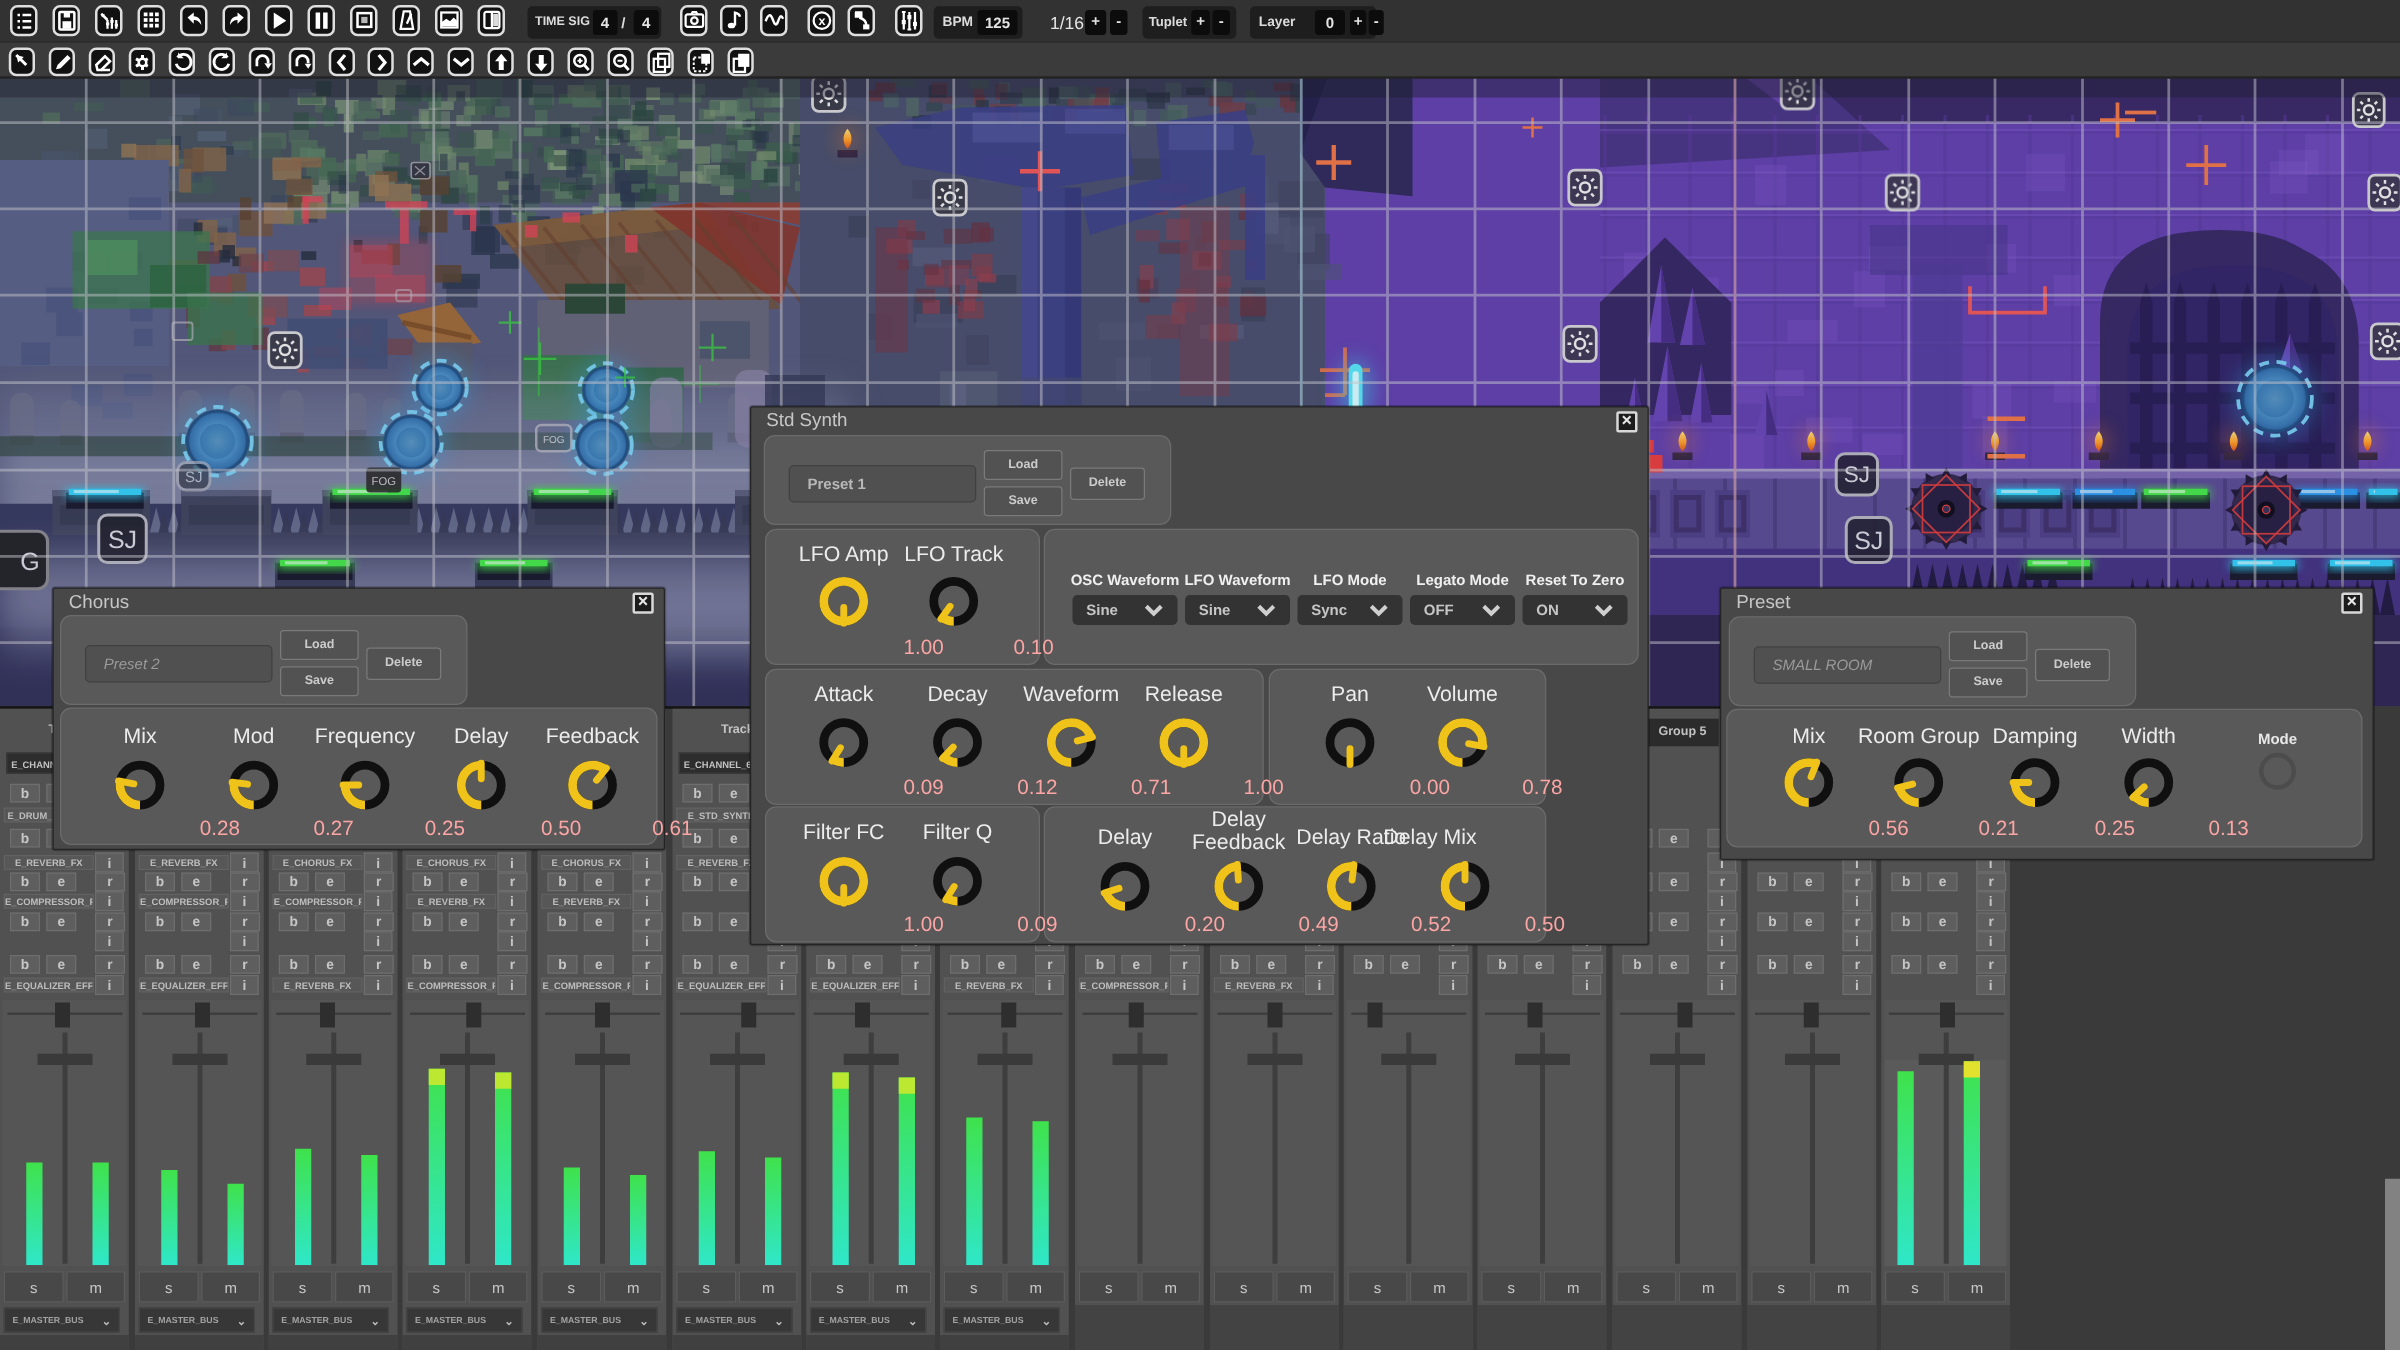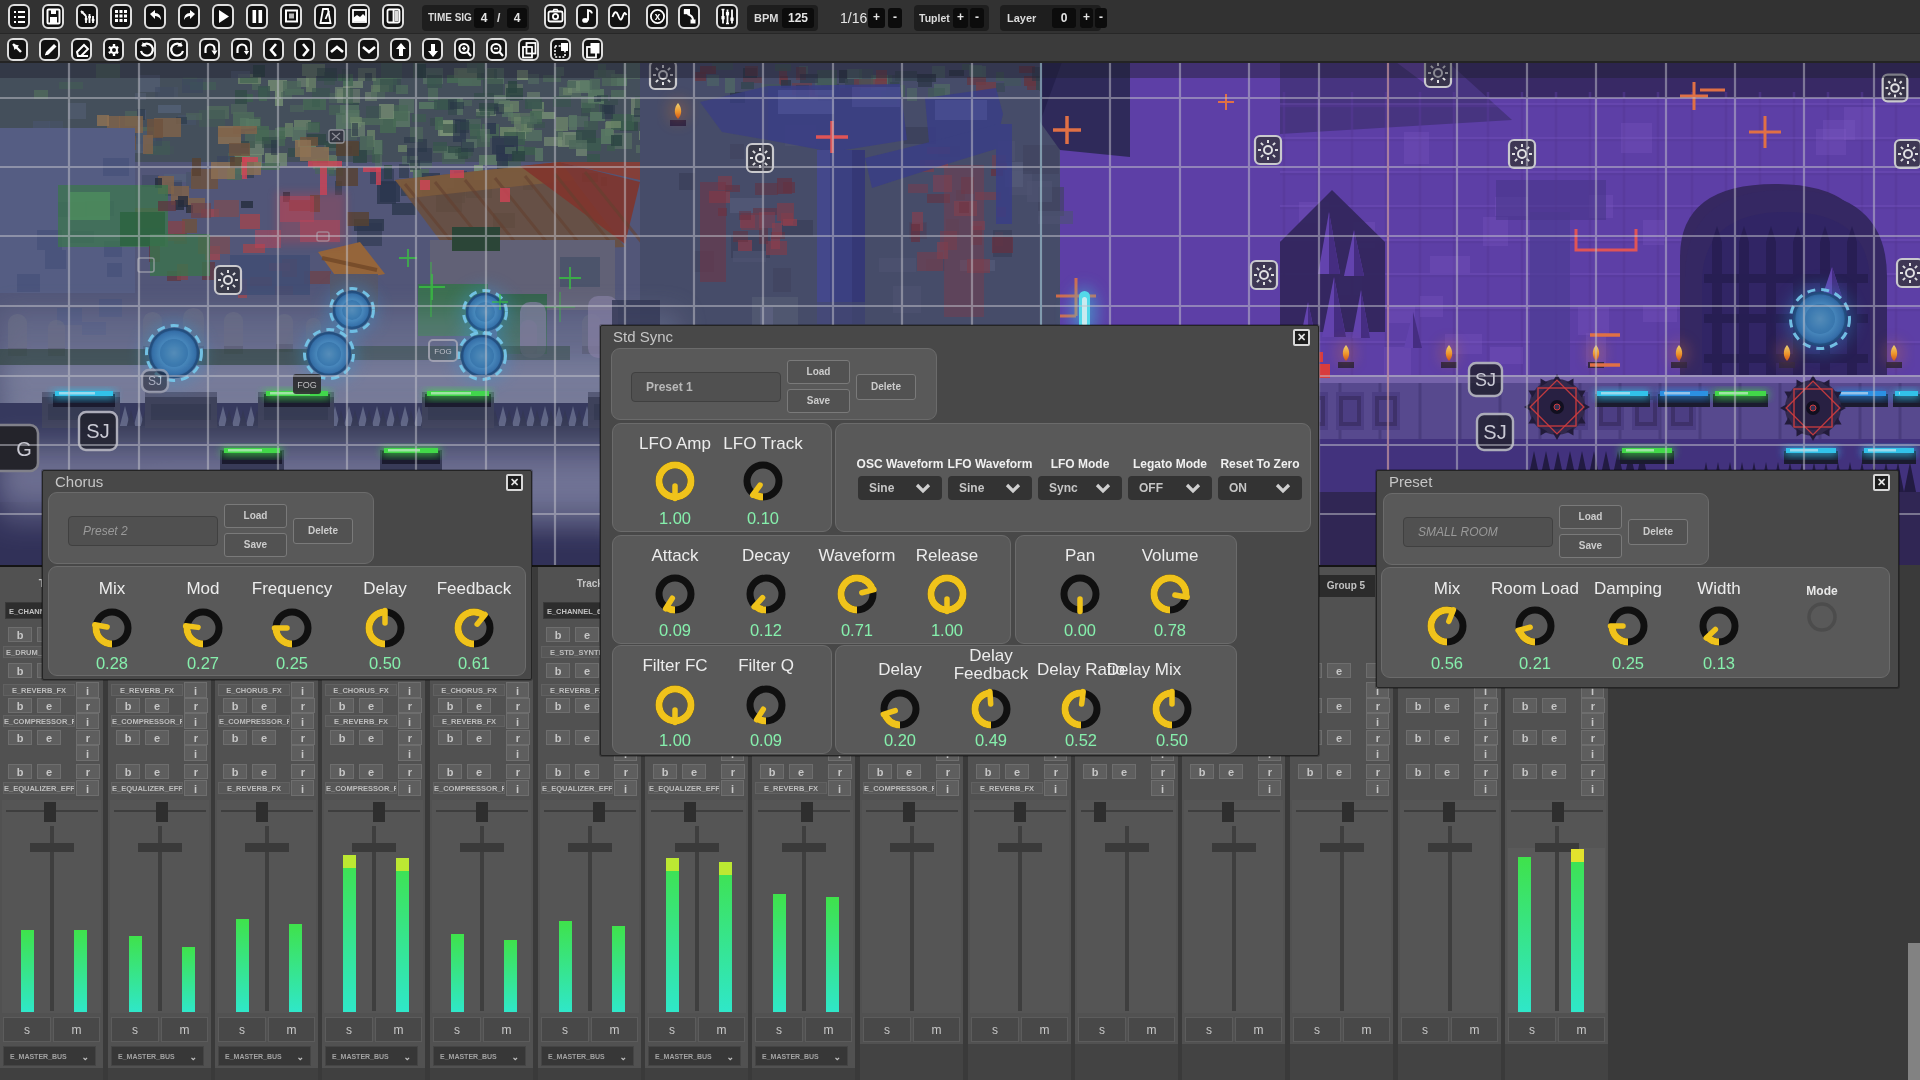--- a/index.html
+++ b/index.html
@@ -1,17 +1,17 @@
 <!DOCTYPE html>
 <html><head><meta charset="utf-8"><style>
 html,body{margin:0;padding:0;width:1920px;height:1080px;overflow:hidden;background:#3a3a3a;
  font-family:"Liberation Sans",sans-serif;}
 .abs{position:absolute}
 .klab{position:absolute;width:160px;text-align:center;font-size:17px;color:#ececec;}
-.kval{position:absolute;width:160px;text-align:center;font-size:16.5px;color:#86efac;}
+.kval{position:absolute;width:160px;text-align:right;font-size:16.5px;color:#fca5a5;}
 .panel{position:absolute;background:#484848;border:1px solid #242424;border-radius:2px;
  box-shadow:0 0 0 1px rgba(0,0,0,.25);z-index:30}
 .ptitle{position:absolute;font-size:15px;color:#c6c6c6}
 .pclose{position:absolute;width:13px;height:13px;border:2px solid #d8d8d8;border-radius:2px;
  background:#1c1c1c;color:#e8e8e8;font-size:11px;line-height:12px;text-align:center;font-weight:bold}
 .sub{position:absolute;background:#595959;border:1px solid #6b6b6b;border-radius:9px}
 .field{position:absolute;background:#505050;border:1px solid #404040;border-radius:4px;
  color:#b4b4b4;font-size:12px;line-height:28px;padding-left:14px;box-sizing:border-box}
 .pbtn{position:absolute;background:#525252;border:1px solid #7a7a7a;border-radius:3px;
  color:#cccccc;font-size:10px;font-weight:bold;text-align:center}
@@ -2051,21 +2051,21 @@
 <div class="abs" style="z-index:32">
     <div class="klab" style="left:394px;top:579px">Feedback</div>
     <svg style="position:absolute;left:451px;top:605px" width="46" height="46">
       <circle cx="23.0" cy="23.0" r="16" fill="none" stroke="#101010" stroke-width="7"></circle>
       <circle cx="23.0" cy="23.0" r="16" fill="none" stroke="#f0c31b" stroke-width="7" stroke-dasharray="61.32 141" transform="rotate(90 23.0 23.0)"></circle>
       <line x1="34.15" y1="9.52" x2="26.19" y2="19.15" stroke="#f0c31b" stroke-width="5.5" stroke-linecap="round"></line>
     </svg>
     <div class="kval" style="left:394px;top:654px">0.61</div>
   </div>
 <div class="panel" style="left:600px;top:325px;width:717px;height:429px"></div>
-<div class="ptitle" style="left:613px;top:328px;z-index:31">Std Sync</div>
+<div class="ptitle" style="left:613px;top:328px;z-index:31">Std Synth</div>
 <div class="pclose" style="left:1293px;top:329px;z-index:31">✕</div>
 <div class="sub" style="left:611px;top:348px;width:324px;height:70px;z-index:31"></div>
 <div class="field" style="left:631px;top:372px;width:150px;height:30px;font-weight:bold;color:#b8b8b8;z-index:32">Preset 1</div>
 <div class="pbtn" style="left:787px;top:360px;width:61px;height:22px;line-height:22px;z-index:32">Load</div>
 <div class="pbtn" style="left:787px;top:389px;width:61px;height:22px;line-height:22px;z-index:32">Save</div>
 <div class="pbtn" style="left:856px;top:374px;width:58px;height:24px;line-height:24px;z-index:32">Delete</div>
 <div class="sub" style="left:612px;top:423px;width:218px;height:107px;z-index:31"></div>
 <div class="abs" style="z-index:32">
     <div class="klab" style="left:595px;top:434px">LFO Amp</div>
     <svg style="position:absolute;left:652px;top:458px" width="46" height="46">
@@ -2234,21 +2234,21 @@
 <div class="abs" style="z-index:32">
     <div class="klab" style="left:1367px;top:579px">Mix</div>
     <svg style="position:absolute;left:1424px;top:603px" width="46" height="46">
       <circle cx="23.0" cy="23.0" r="16" fill="none" stroke="#101010" stroke-width="7"></circle>
       <circle cx="23.0" cy="23.0" r="16" fill="none" stroke="#f0c31b" stroke-width="7" stroke-dasharray="56.30 141" transform="rotate(90 23.0 23.0)"></circle>
       <line x1="29.44" y1="6.73" x2="24.84" y2="18.35" stroke="#f0c31b" stroke-width="5.5" stroke-linecap="round"></line>
     </svg>
     <div class="kval" style="left:1367px;top:654px">0.56</div>
   </div>
 <div class="abs" style="z-index:32">
-    <div class="klab" style="left:1455px;top:579px">Room Load</div>
+    <div class="klab" style="left:1455px;top:579px">Room Group</div>
     <svg style="position:absolute;left:1512px;top:603px" width="46" height="46">
       <circle cx="23.0" cy="23.0" r="16" fill="none" stroke="#101010" stroke-width="7"></circle>
       <circle cx="23.0" cy="23.0" r="16" fill="none" stroke="#f0c31b" stroke-width="7" stroke-dasharray="21.11 141" transform="rotate(90 23.0 23.0)"></circle>
       <line x1="6.05" y1="27.35" x2="18.16" y2="24.24" stroke="#f0c31b" stroke-width="5.5" stroke-linecap="round"></line>
     </svg>
     <div class="kval" style="left:1455px;top:654px">0.21</div>
   </div>
 <div class="abs" style="z-index:32">
     <div class="klab" style="left:1548px;top:579px">Damping</div>
     <svg style="position:absolute;left:1605px;top:603px" width="46" height="46">

